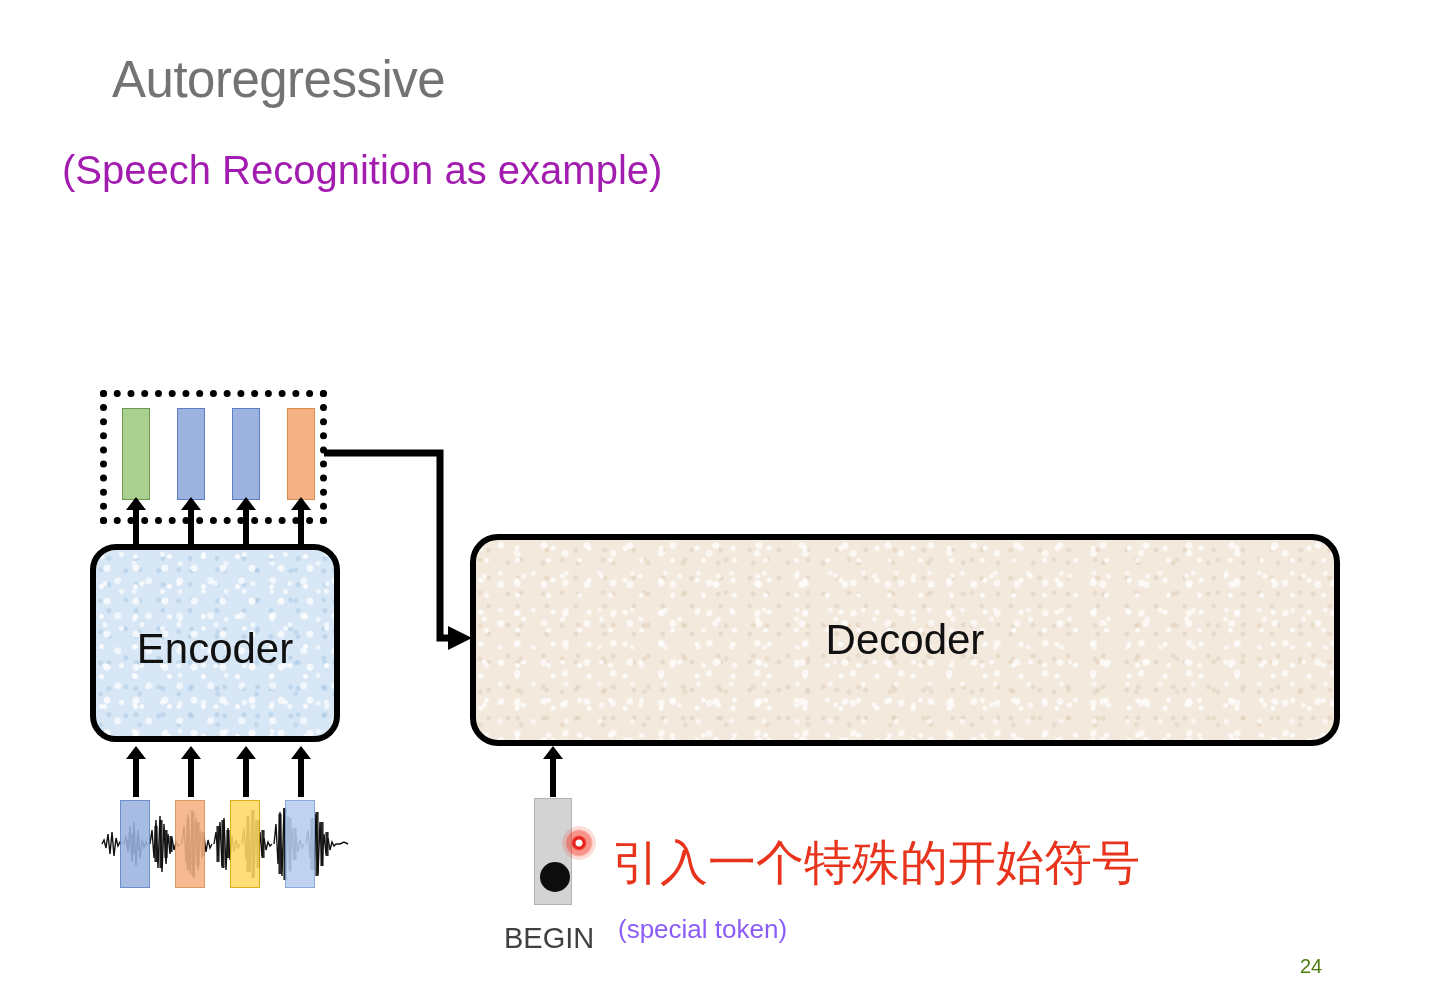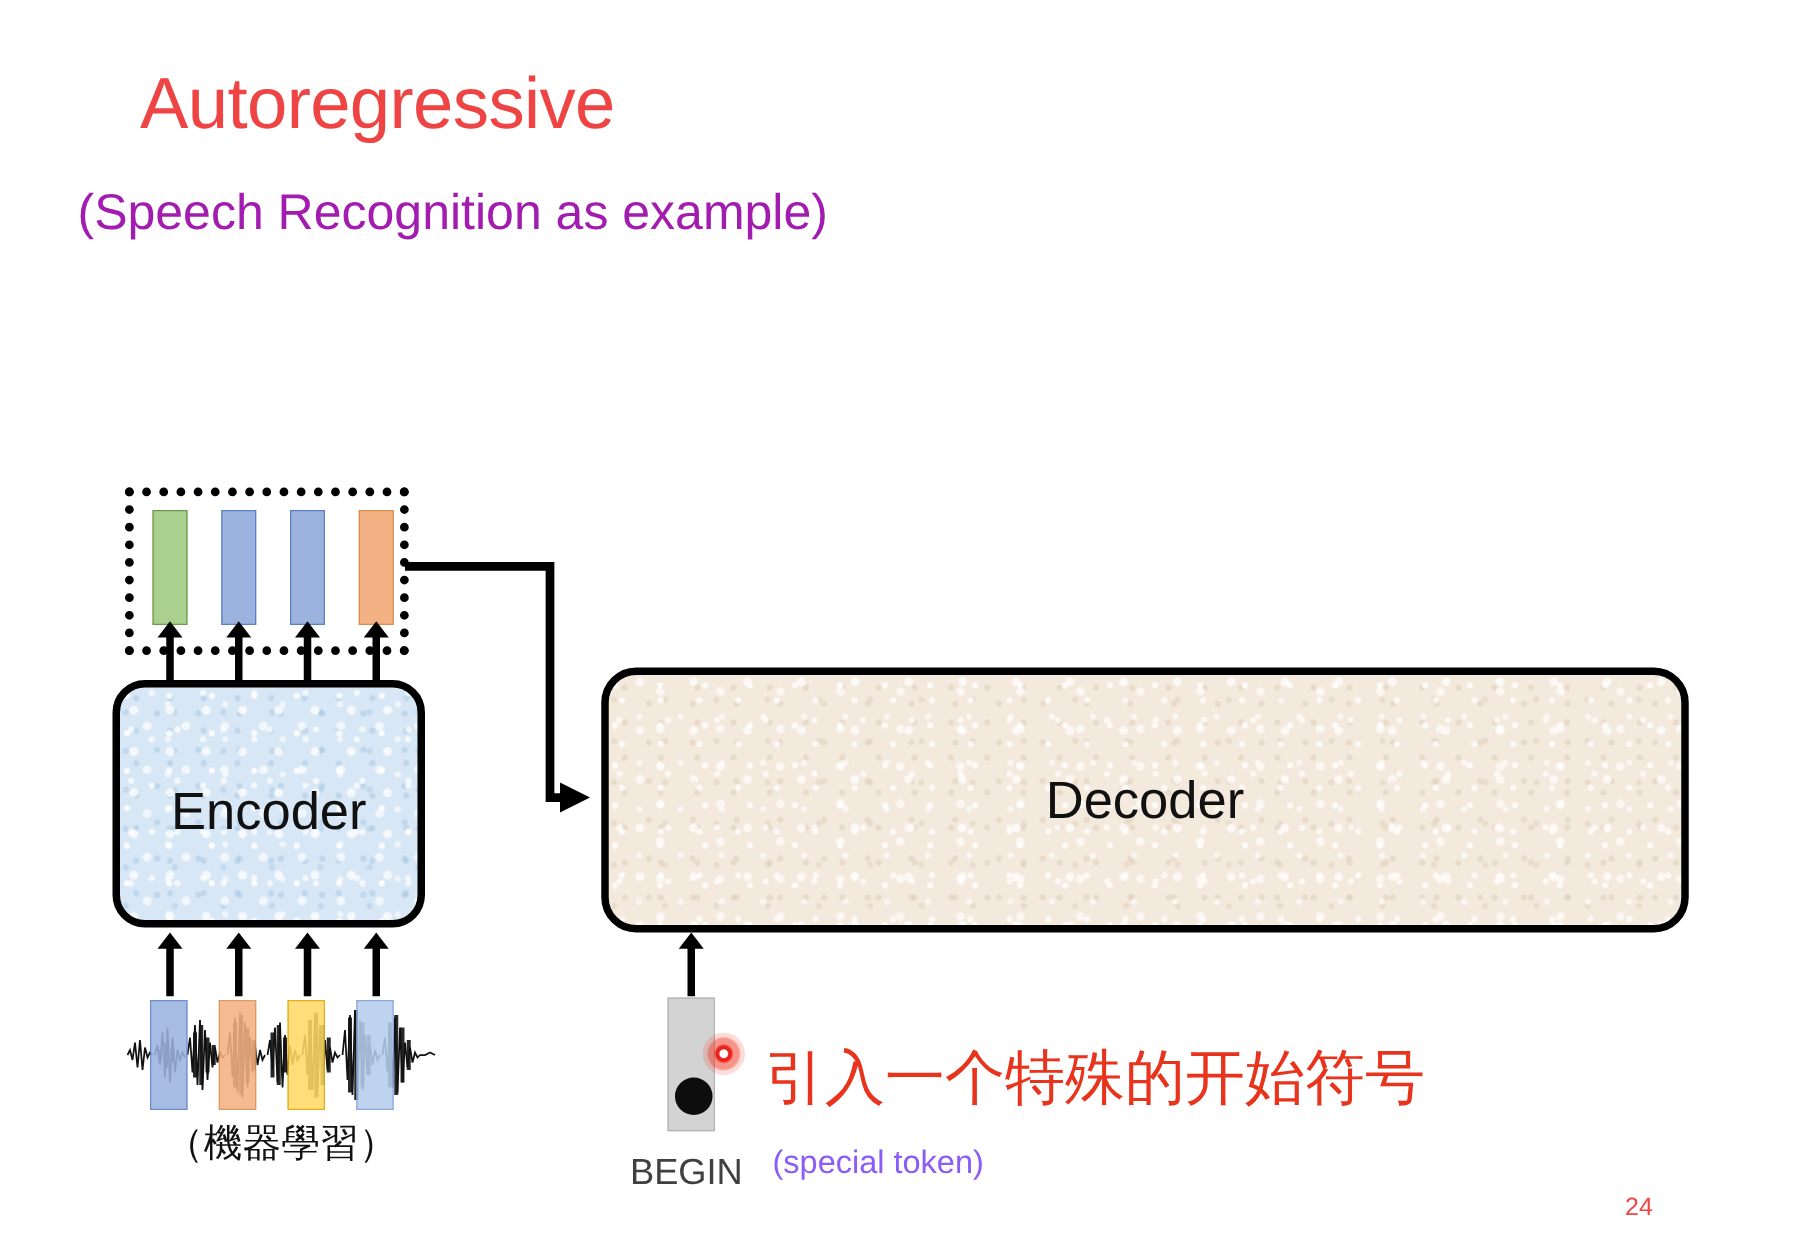--- a/index.html
+++ b/index.html
@@ -14,23 +14,23 @@
     background: #ffffff;
     overflow: hidden;
     font-family: "Liberation Sans", sans-serif;
   }
 
   
   #title {
     position: absolute;
     left: 112px;
     top: 54px;
-    font-size: 58px;
-    line-height: 1;
-    color: #ef4444;
+    font-size: 51px;
+    line-height: 1;
+    color: #737373;
     font-weight: 400;
     letter-spacing: -0.5px;
     white-space: nowrap;
   }
   #subtitle {
     position: absolute;
     left: 62px;
     top: 150px;
     font-size: 40px;
     line-height: 1;
@@ -182,21 +182,20 @@
       radial-gradient(circle at 86% 44%, rgba(255,255,255,.65) 0 3px, transparent 4px),
       radial-gradient(circle at 22% 84%, rgba(255,255,255,.7) 0 2px, transparent 3px),
       radial-gradient(circle at 74% 90%, rgba(255,255,255,.6) 0 2px, transparent 3px),
       radial-gradient(circle at 44% 36%, rgba(222,205,183,.5) 0 2px, transparent 3px),
       radial-gradient(circle at 10% 60%, rgba(222,205,183,.45) 0 2px, transparent 3px),
       radial-gradient(circle at 92% 74%, rgba(222,205,183,.5) 0 2px, transparent 3px);
     background-size: 36px 32px, 43px 39px, 31px 35px, 48px 30px, 39px 43px, 33px 37px, 29px 28px, 41px 33px, 35px 31px;
     display: flex;
     align-items: center;
     justify-content: center;
-    margin-left: 11px;
   }
   #decoder-label {
     font-size: 42px;
     color: #111111;
     line-height: 1;
   }
 
   
   .dec-up { top: 757px; height: 40px; left: 550px; }
   #begin-token {
@@ -268,21 +267,21 @@
     color: #d8d8d8;
     white-space: nowrap;
     font-family: "DejaVu Sans", sans-serif;
     letter-spacing: 1px;
   }
   #page-number {
     position: absolute;
     left: 1300px;
     top: 955px;
     font-size: 20px;
-    color: #ef4444;
+    color: #4d7c0f;
     white-space: nowrap;
   }
 </style>
 </head>
 <body>
 
 <div id="slide">
 
   <div id="title">Autoregressive</div>
   <div id="subtitle">(Speech Recognition as example)</div>
@@ -346,21 +345,20 @@
           <path d="M217 16 L217 80"></path>
           <path d="M222 26 L222 70"></path>
           <path d="M227 36 L227 60"></path>
       </g>
     </svg>
     <div class="seg s1"></div>
     <div class="seg s2"></div>
     <div class="seg s3"></div>
     <div class="seg s4"></div>
   </div>
-  <div id="audio-caption">（機器學習）</div>
 
   <svg id="connector" width="160" height="230" viewBox="0 0 160 230">
     <path d="M4 13 H120 V198 H133" stroke="#000000" stroke-width="7" fill="none"></path>
     <path d="M128 186 L152 198 L128 210 Z" fill="#000000"></path>
   </svg>
 
   <div id="decoder">
     <span id="decoder-label">Decoder</span>
   </div>
 

